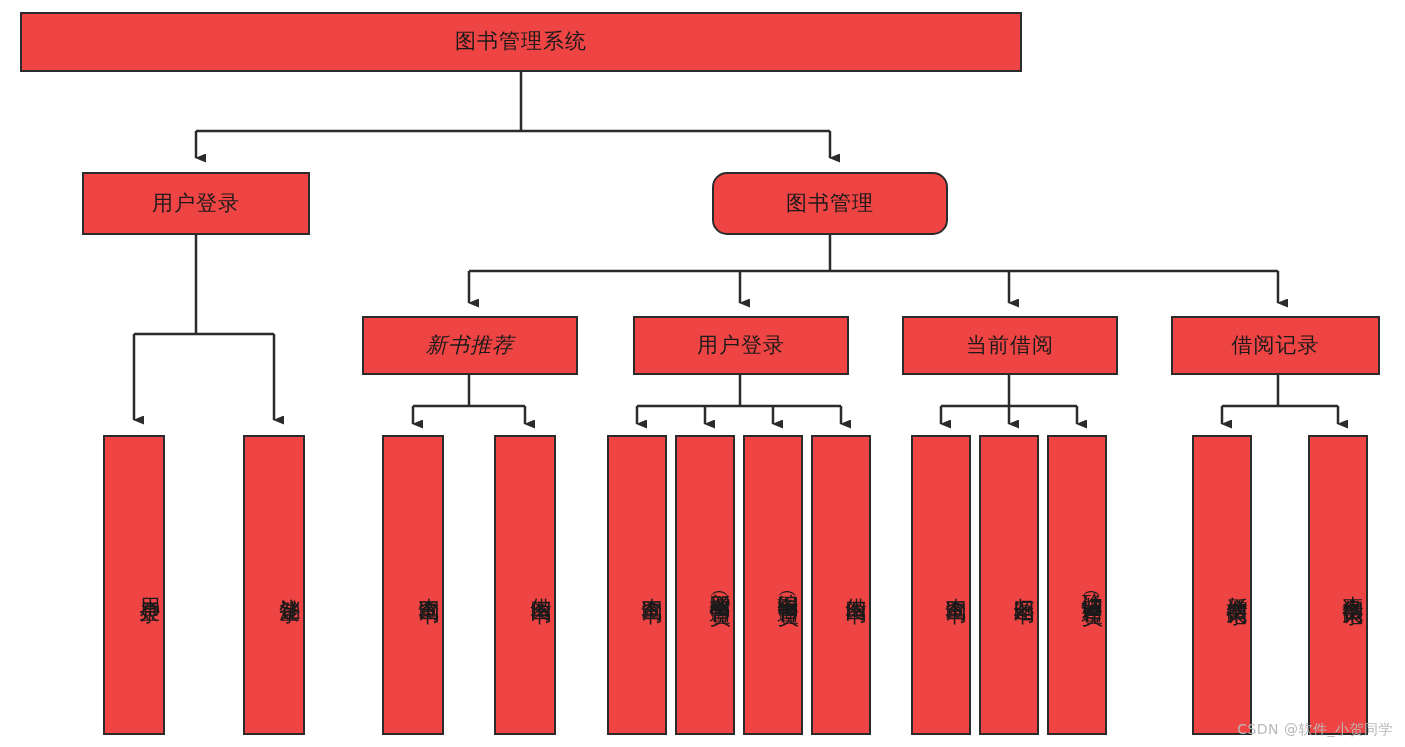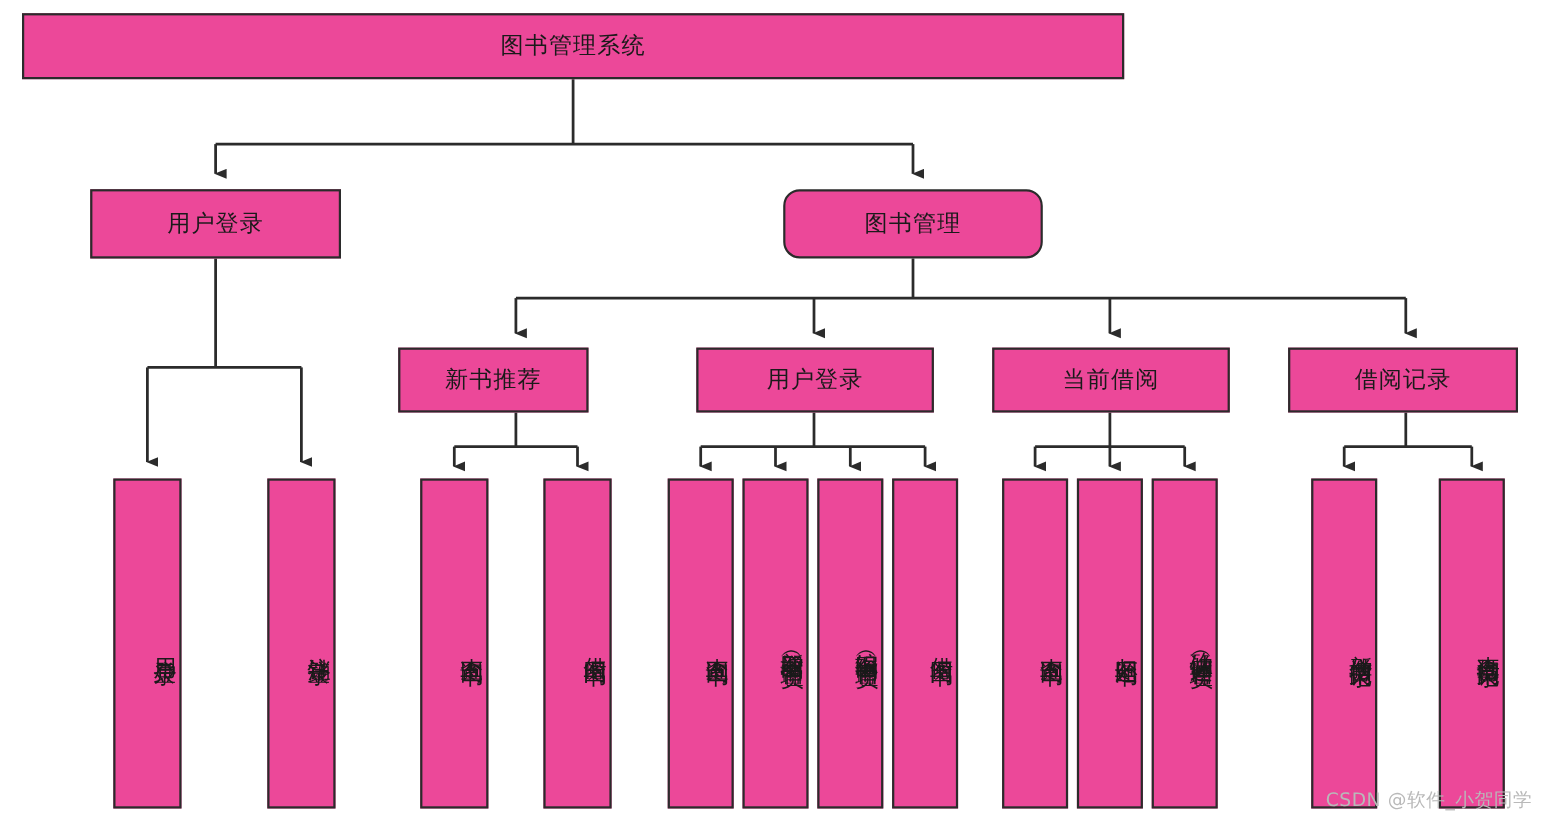--- a/index.html
+++ b/index.html
@@ -21,21 +21,21 @@
   #edges {
     position: absolute;
     left: 0;
     top: 0;
     width: 1405px;
     height: 747px;
   }
   .node {
     position: absolute;
     box-sizing: border-box;
-    background: #ec4899;
+    background: #ef4444;
     border: 2.5px solid #2b2b2b;
     display: flex;
     align-items: center;
     justify-content: center;
     color: #1a1a1a;
     z-index: 2;
   }
   .node.horiz {
     font-size: 21px;
     line-height: 1.2;
@@ -53,21 +53,21 @@
     justify-content: center;
   }
   .node .label {
     display: block;
     white-space: nowrap;
   }
   #watermark {
     position: absolute;
     right: 12px;
     bottom: 8px;
-    font-size: 17px;
+    font-size: 14px;
     color: #b9b9b9;
     letter-spacing: 0.5px;
     z-index: 5;
     white-space: nowrap;
     pointer-events: none;
   }
 </style>
 </head>
 <body>
 
@@ -127,21 +127,21 @@
     <span class="label">图书管理系统</span>
   </div>
 
   <div class="node horiz" style="left:82px; top:172px; width:228px; height:63px;">
     <span class="label">用户登录</span>
   </div>
   <div class="node horiz" style="left:712px; top:172px; width:236px; height:63px;border-radius:15px;">
     <span class="label">图书管理</span>
   </div>
 
-  <div class="node horiz" style="left:362px; top:316px; width:173px; height:59px;">
+  <div class="node horiz" style="left:362px; top:316px; width:216px; height:59px;font-style:italic;">
     <span class="label">新书推荐</span>
   </div>
   <div class="node horiz" style="left:633px; top:316px; width:216px; height:59px;">
     <span class="label">用户登录</span>
   </div>
   <div class="node horiz" style="left:902px; top:316px; width:216px; height:59px;">
     <span class="label">当前借阅</span>
   </div>
   <div class="node horiz" style="left:1171px; top:316px; width:209px; height:59px;">
     <span class="label">借阅记录</span>

